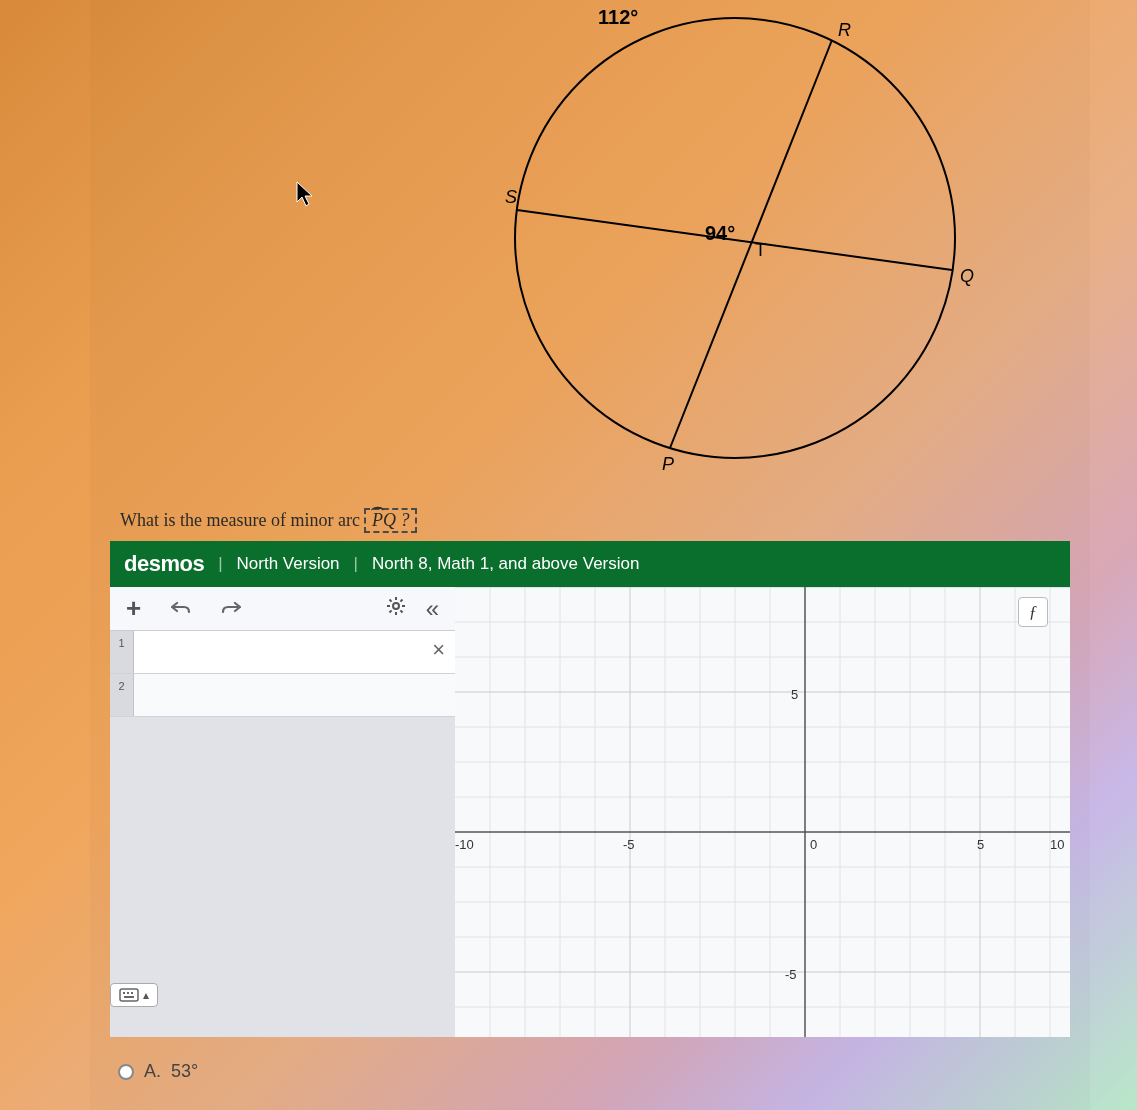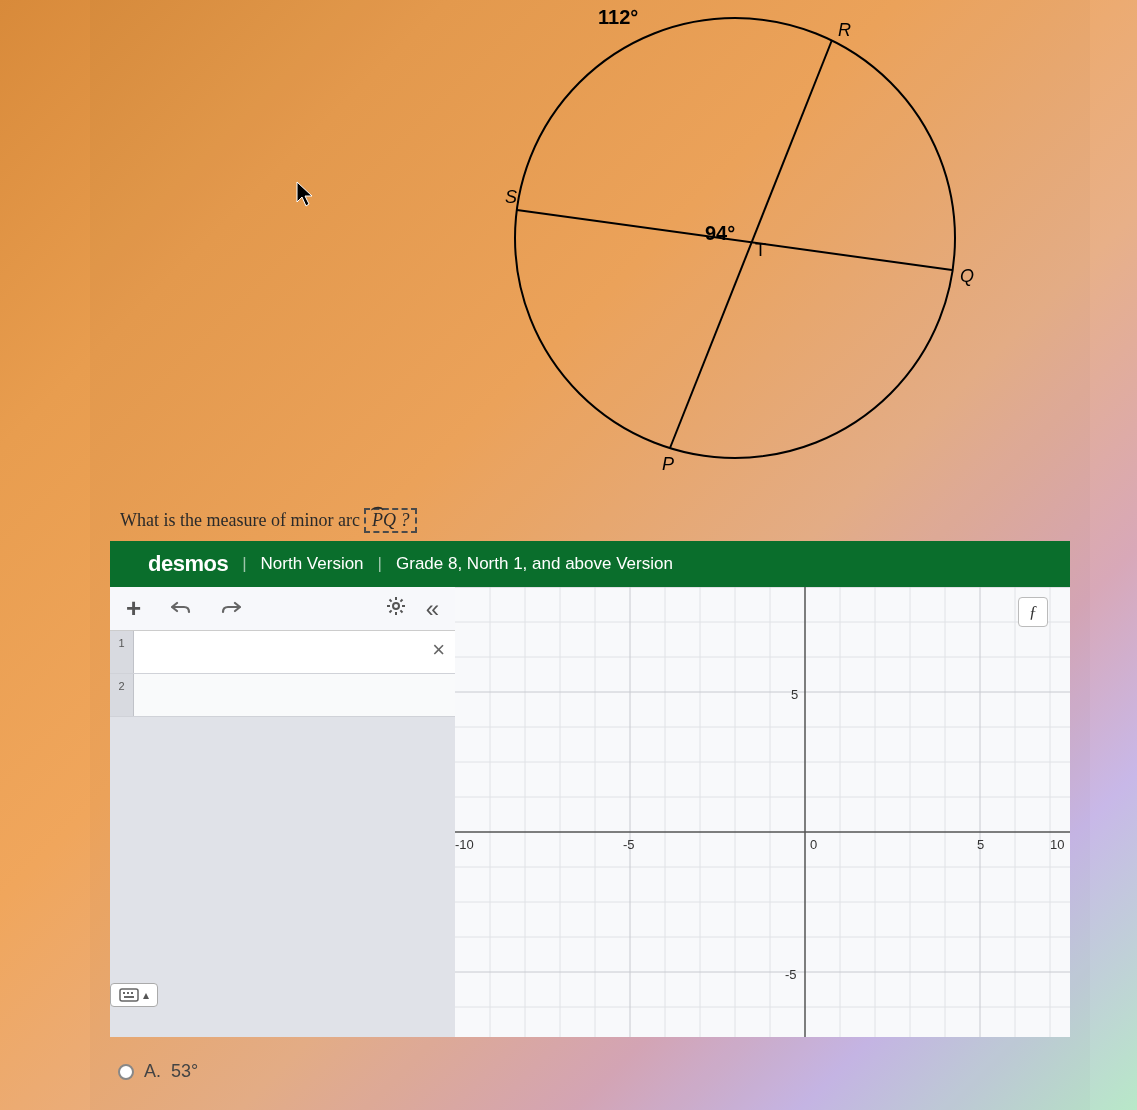--- a/index.html
+++ b/index.html
@@ -12,21 +12,21 @@
       position: relative;
     }
     .outer-border { position: absolute; left: 90px; top: 0; width: 1000px; height: 100%; background: rgba(0,0,0,0.02); }
     .content-area { position: absolute; left: 110px; top: 0; width: 960px; height: 100%; }
     .diagram-area { position: relative; width: 100%; height: 500px; }
     .cursor-icon { position: absolute; left: 185px; top: 180px; width: 20px; height: 28px; }
     .question-area { padding: 8px 10px; font-family: Georgia, serif; font-size: 18px; color: #2a2a2a; display: flex; align-items: center; }
     .arc-placeholder { display: inline-block; border: 2px dashed #4a4a4a; padding: 0 6px; margin-left: 4px; font-style: italic; font-family: Georgia, serif; position: relative; }
     .arc-placeholder::before { content: "⌢"; position: absolute; top: -16px; left: 3px; font-size: 22px; }
     .desmos-header { background: #0a6e2c; color: #fff; padding: 10px 14px; font-size: 17px; display: flex; align-items: center; gap: 14px; }
-    .desmos-logo { font-weight: bold; font-size: 22px; letter-spacing: -0.5px; margin-left: 24px; }
+    .desmos-logo { font-weight: bold; font-size: 22px; letter-spacing: -0.5px; }
     .desmos-divider { color: rgba(255,255,255,0.6); }
     .desmos-body { background: #e8eaf0; display: flex; height: 450px; position: relative; }
     .side-panel { width: 345px; background: #e0e2e8; display: flex; flex-direction: column; }
     .panel-toolbar { display: flex; align-items: center; padding: 8px 10px; background: #f7f8fb; border-bottom: 1px solid #ccc; position: relative; height: 44px; }
     .toolbar-left { display: flex; gap: 18px; align-items: center; }
     .toolbar-btn { background: none; border: none; font-size: 22px; color: #555; cursor: pointer; padding: 2px 6px; }
     .toolbar-right { margin-left: auto; display: flex; gap: 8px; align-items: center; }
     .row-item { display: flex; align-items: stretch; border-bottom: 1px solid #d0d2d8; background: #f9fafb; }
     .row-num { width: 24px; min-height: 42px; background: #d8dae0; border-right: 1px solid #c0c2c8; display: flex; align-items: flex-start; justify-content: center; padding-top: 6px; font-size: 11px; color: #555; }
     .row-input { flex: 1; padding: 10px 8px; font-size: 15px; color: #333; min-height: 42px; }
@@ -74,21 +74,21 @@
   <div class="question-area">
     <span>What is the measure of minor arc</span>
     <span class="arc-placeholder">PQ ?</span>
   </div>
 
   <div class="desmos-header">
     <span class="desmos-logo">desmos</span>
     <span class="desmos-divider">|</span>
     <span>North Version</span>
     <span class="desmos-divider">|</span>
-    <span>Grade 8, North 1, and above Version</span>
+    <span>North 8, Math 1, and above Version</span>
   </div>
 
   <div class="desmos-body">
     <div class="side-panel">
       <div class="panel-toolbar">
         <div class="toolbar-left">
           <button class="toolbar-btn" style="font-weight:bold;font-size:26px;">+</button>
           <button class="toolbar-btn">
             <svg width="20" height="16" viewBox="0 0 20 16">
                 <path d="M6 3 L1 7 L6 11 M1 7 L13 7 Q18 7 18 12" fill="none" stroke="#666" stroke-width="2.2" stroke-linecap="round"></path>

